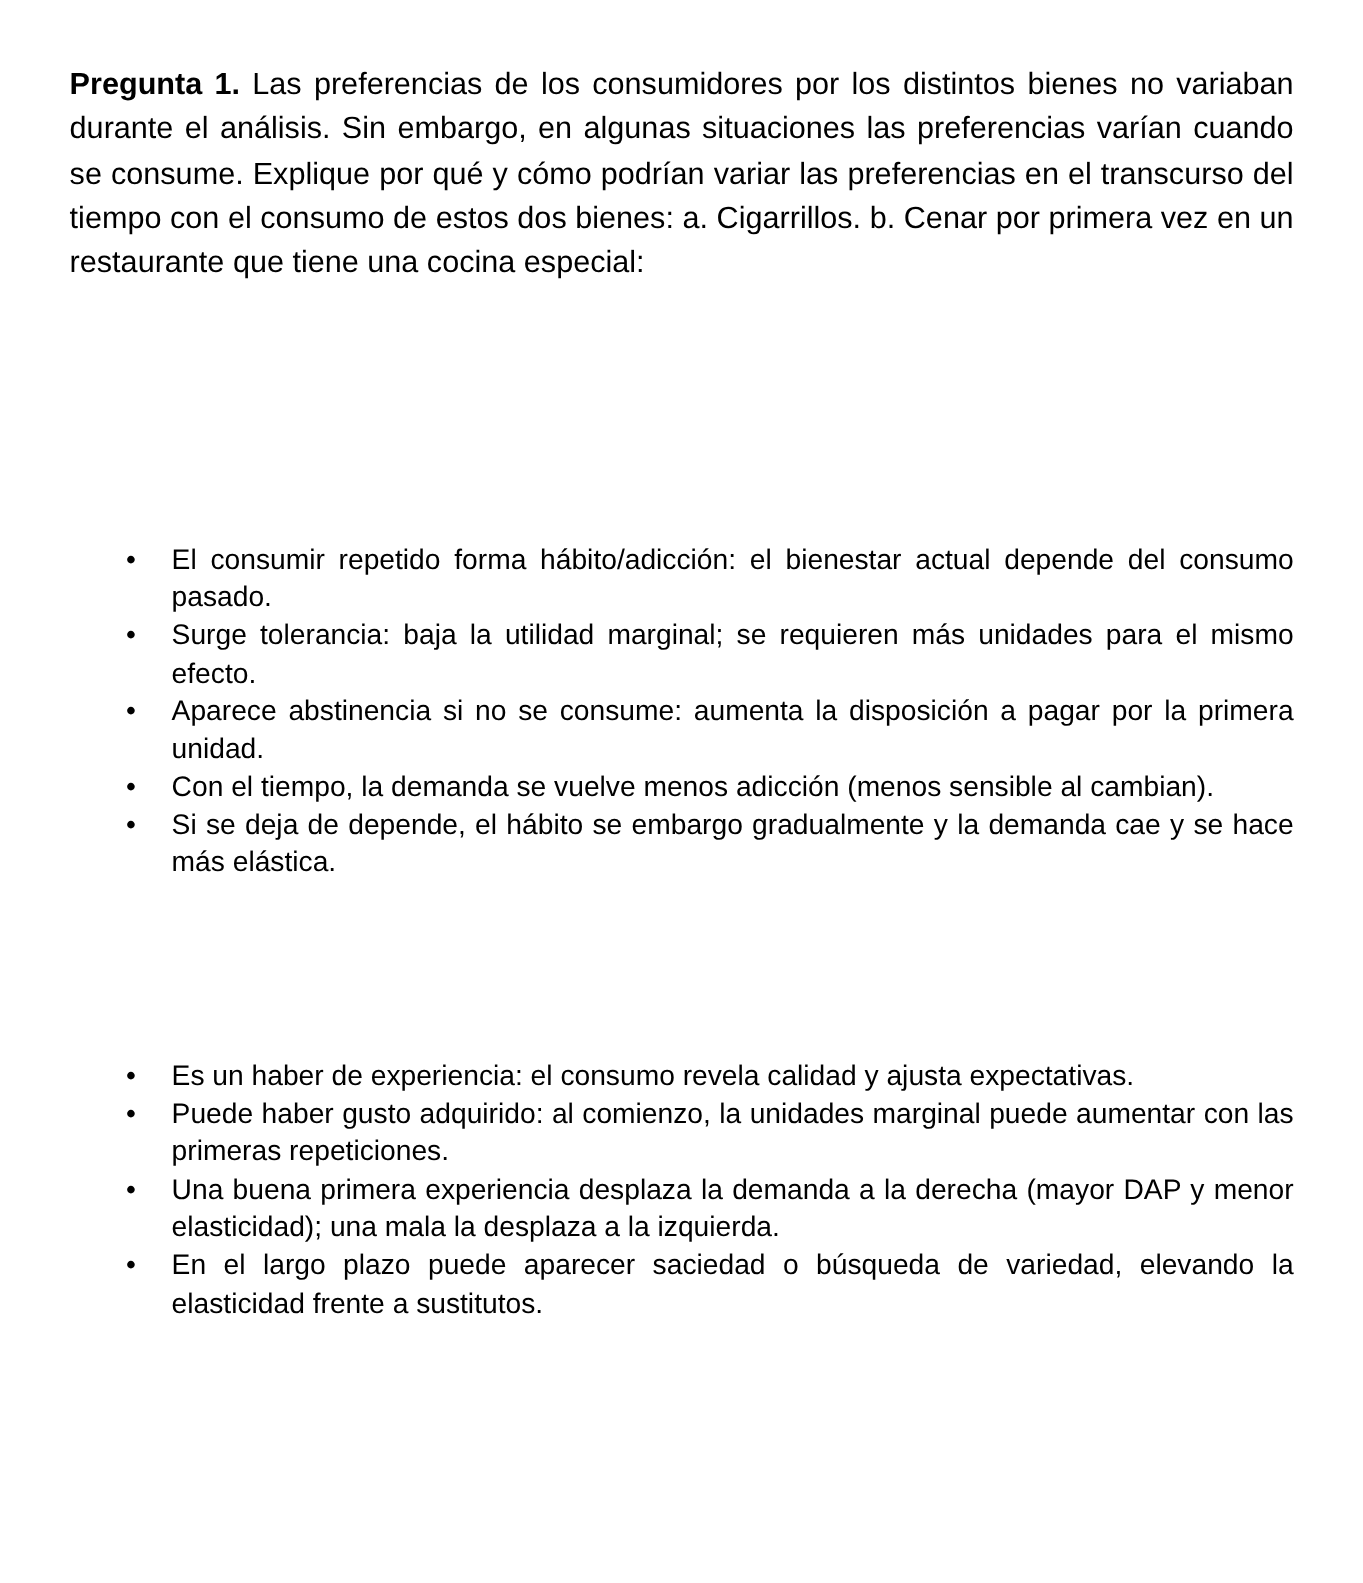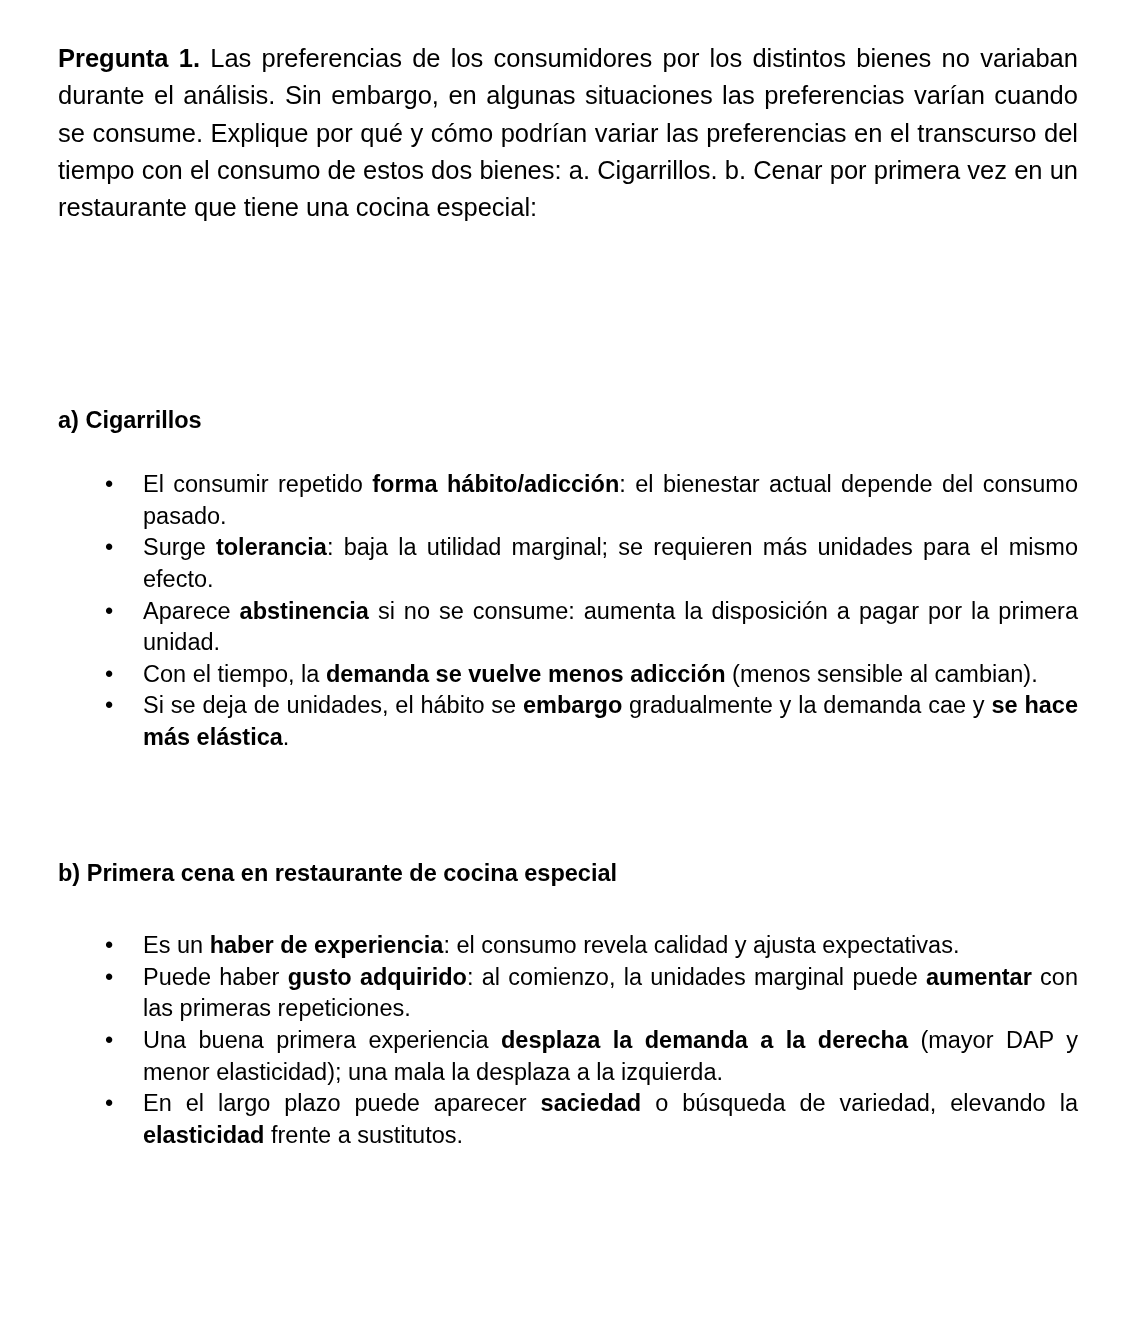--- a/index.html
+++ b/index.html
@@ -12,21 +12,21 @@
     font-family: "Liberation Sans", sans-serif;
     color: #000000;
   }
   .page {
     position: relative;
     width: 1136px;
     min-height: 1319px;
     margin: 0 auto;
     background: #ffffff;
     box-sizing: border-box;
-    padding: 40px 58px 40px 58px;
+    padding: 52px 58px 40px 58px;
   }
   .intro {
     font-size: 25.5px;
     line-height: 1.465;
     text-align: justify;
     text-justify: inter-word;
     margin: 0;
     letter-spacing: 0;
   }
   .intro b { font-weight: bold; }
@@ -59,62 +59,60 @@
   }
   ul.bullets > li .marker {
     position: absolute;
     left: 47px;
     top: 0;
     width: 14px;
     font-size: 23.5px;
     line-height: 1.345;
     text-align: left;
   }
-  ul.bullets > li b { font-weight: bold; margin-top: 11px; }
+  ul.bullets > li b { font-weight: normal; margin-top: 11px; }
   .nojust { text-align: left; }
 </style>
 </head>
 <body>
 
 <div class="page">
 
   <p class="intro">
     <b>Pregunta 1.</b><span> Las preferencias de los consumidores por los distintos bienes no variaban durante el análisis. Sin embargo, en algunas situaciones las preferencias varían cuando se consume. Explique por qué y cómo podrían variar las preferencias en el transcurso del tiempo con el consumo de estos dos bienes: a. Cigarrillos. b. Cenar por primera vez en un restaurante que tiene una cocina especial:</span>
   </p>
 
   <div class="gap-after-intro"></div>
 
 
   <div class="gap-heading-sub"></div>
 
-  <h3 class="heading">a) Cigarrillos</h3>
 
   <div class="gap-sub-list"></div>
 
   <ul class="bullets">
     <li>
       <span class="marker">•</span><span>El consumir repetido </span><b>forma hábito/adicción</b><span>: el bienestar actual depende del consumo pasado.</span>
     </li>
     <li>
       <span class="marker">•</span><span>Surge </span><b>tolerancia</b><span>: baja la utilidad marginal; se requieren más unidades para el mismo efecto.</span>
     </li>
     <li>
       <span class="marker">•</span><span>Aparece </span><b>abstinencia</b><span> si no se consume: aumenta la disposición a pagar por la primera unidad.</span>
     </li>
     <li>
       <span class="marker">•</span><span>Con el tiempo, la </span><b>demanda se vuelve menos adicción</b><span> (menos sensible al cambian).</span>
     </li>
     <li>
-      <span class="marker">•</span><span>Si se deja de unidades, el hábito se </span><b>embargo</b><span> gradualmente y la demanda cae y </span><b>se hace más elástica</b><span>.</span>
+      <span class="marker">•</span><span>Si se deja de depende, el hábito se </span><b>embargo</b><span> gradualmente y la demanda cae y </span><b>se hace más elástica</b><span>.</span>
     </li>
   </ul>
 
   <div class="gap-between-sections"></div>
 
-  <h3 class="heading">b) Primera cena en restaurante de cocina especial</h3>
 
   <div class="gap-headingb-list"></div>
 
   <ul class="bullets">
     <li class="nojust">
       <span class="marker">•</span><span>Es un </span><b>haber de experiencia</b><span>: el consumo revela calidad y ajusta expectativas.</span>
     </li>
     <li>
       <span class="marker">•</span><span>Puede haber </span><b>gusto adquirido</b><span>: al comienzo, la unidades marginal puede </span><b>aumentar</b><span> con las primeras repeticiones.</span>
     </li>

